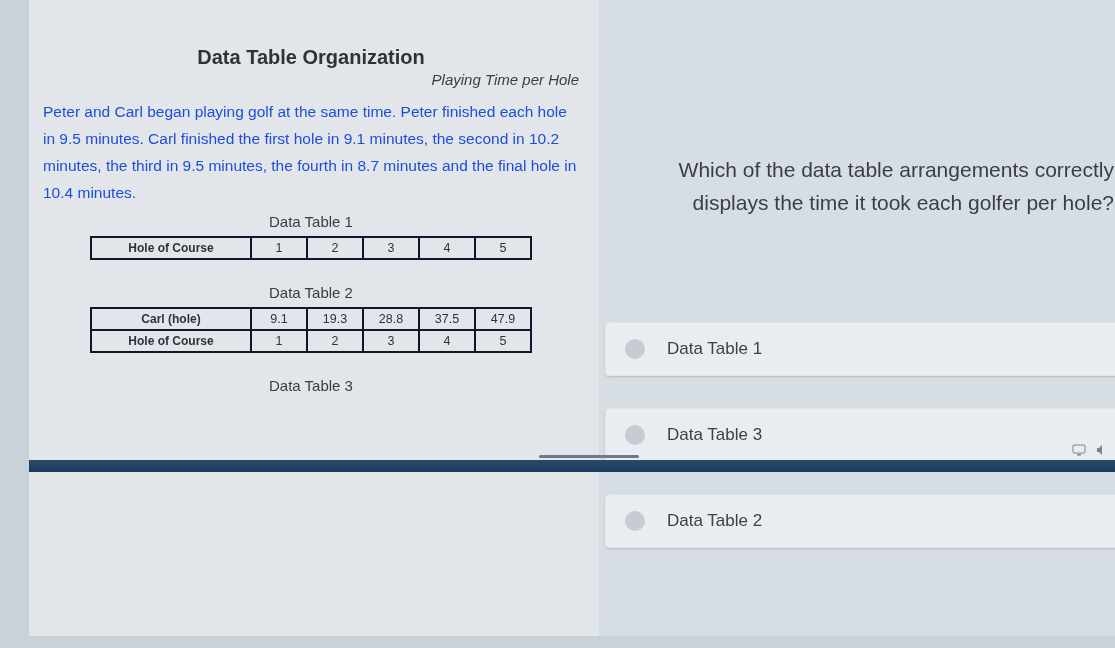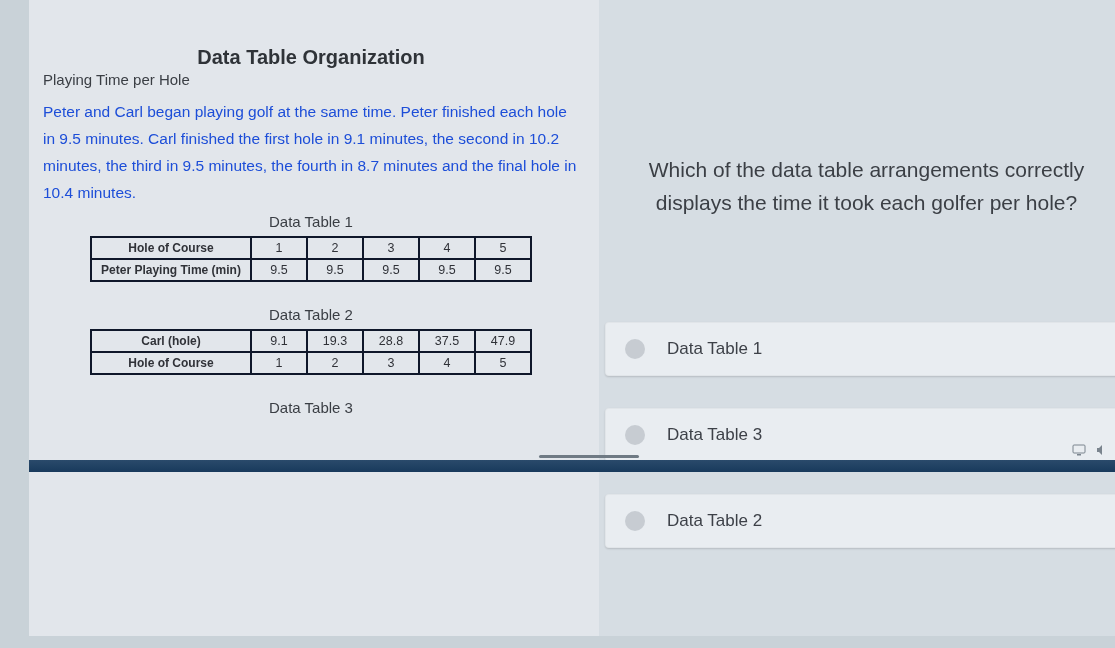--- a/index.html
+++ b/index.html
@@ -31,21 +31,22 @@
     background: #d6dde3;
   }
   .title {
     font-size: 20px;
     font-weight: 700;
     text-align: center;
     margin: 28px 0 2px 0;
     color: #2f3338;
   }
   .subtitle {
-    text-align: left;
+    text-align: right;
+    font-style: italic;
     font-size: 15px;
     margin-bottom: 10px;
     color: #3a3e44;
   }
   .body-text {
     font-size: 15.5px;
     line-height: 1.75;
     color: #1d4ed8;
   }
   .table-caption {
@@ -67,21 +68,21 @@
   table.data .rowhead {
     font-weight: 700;
     width: 160px;
     font-size: 12px;
   }
   table.data .cell { width: 56px; }
   
   .question {
     position: absolute;
     top: 154px; left: 20px; right: 30px;
-    text-align: center;
+    text-align: right;
     font-size: 21px;
     color: #3b3f45;
     line-height: 1.55;
   }
   .opt {
     position: absolute;
     left: 6px; right: 10px;
     height: 54px;
     background: #e9edf1;
     border-radius: 4px;
@@ -138,28 +139,20 @@
     <div class="table-caption" style="margin-top:6px">Data Table 1</div>
     <table class="data">
       <tbody>
           <tr>
         <td class="rowhead">Hole of Course</td>
         <td class="cell">1</td>
         <td class="cell">2</td>
         <td class="cell">3</td>
         <td class="cell">4</td>
         <td class="cell">5</td>
-      </tr>
-      <tr>
-        <td class="rowhead">Peter Playing Time (min)</td>
-        <td class="cell">9.5</td>
-        <td class="cell">9.5</td>
-        <td class="cell">9.5</td>
-        <td class="cell">9.5</td>
-        <td class="cell">9.5</td>
       </tr>
     </tbody>
       </table>
 
     <div class="table-caption">Data Table 2</div>
     <table class="data">
       <tbody>
       <tr>
         <td class="rowhead">Carl (hole)</td>
         <td class="cell">9.1</td>

